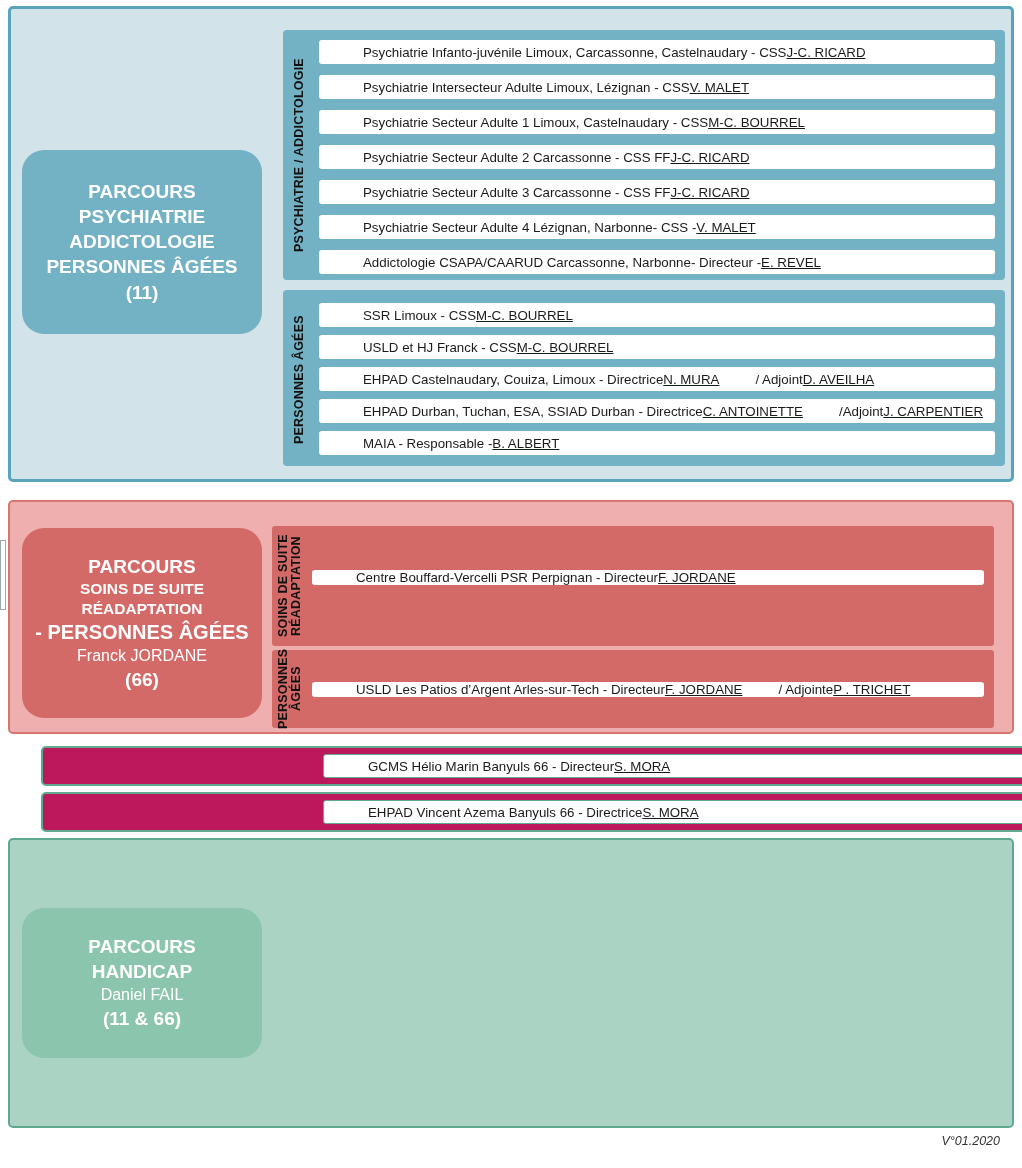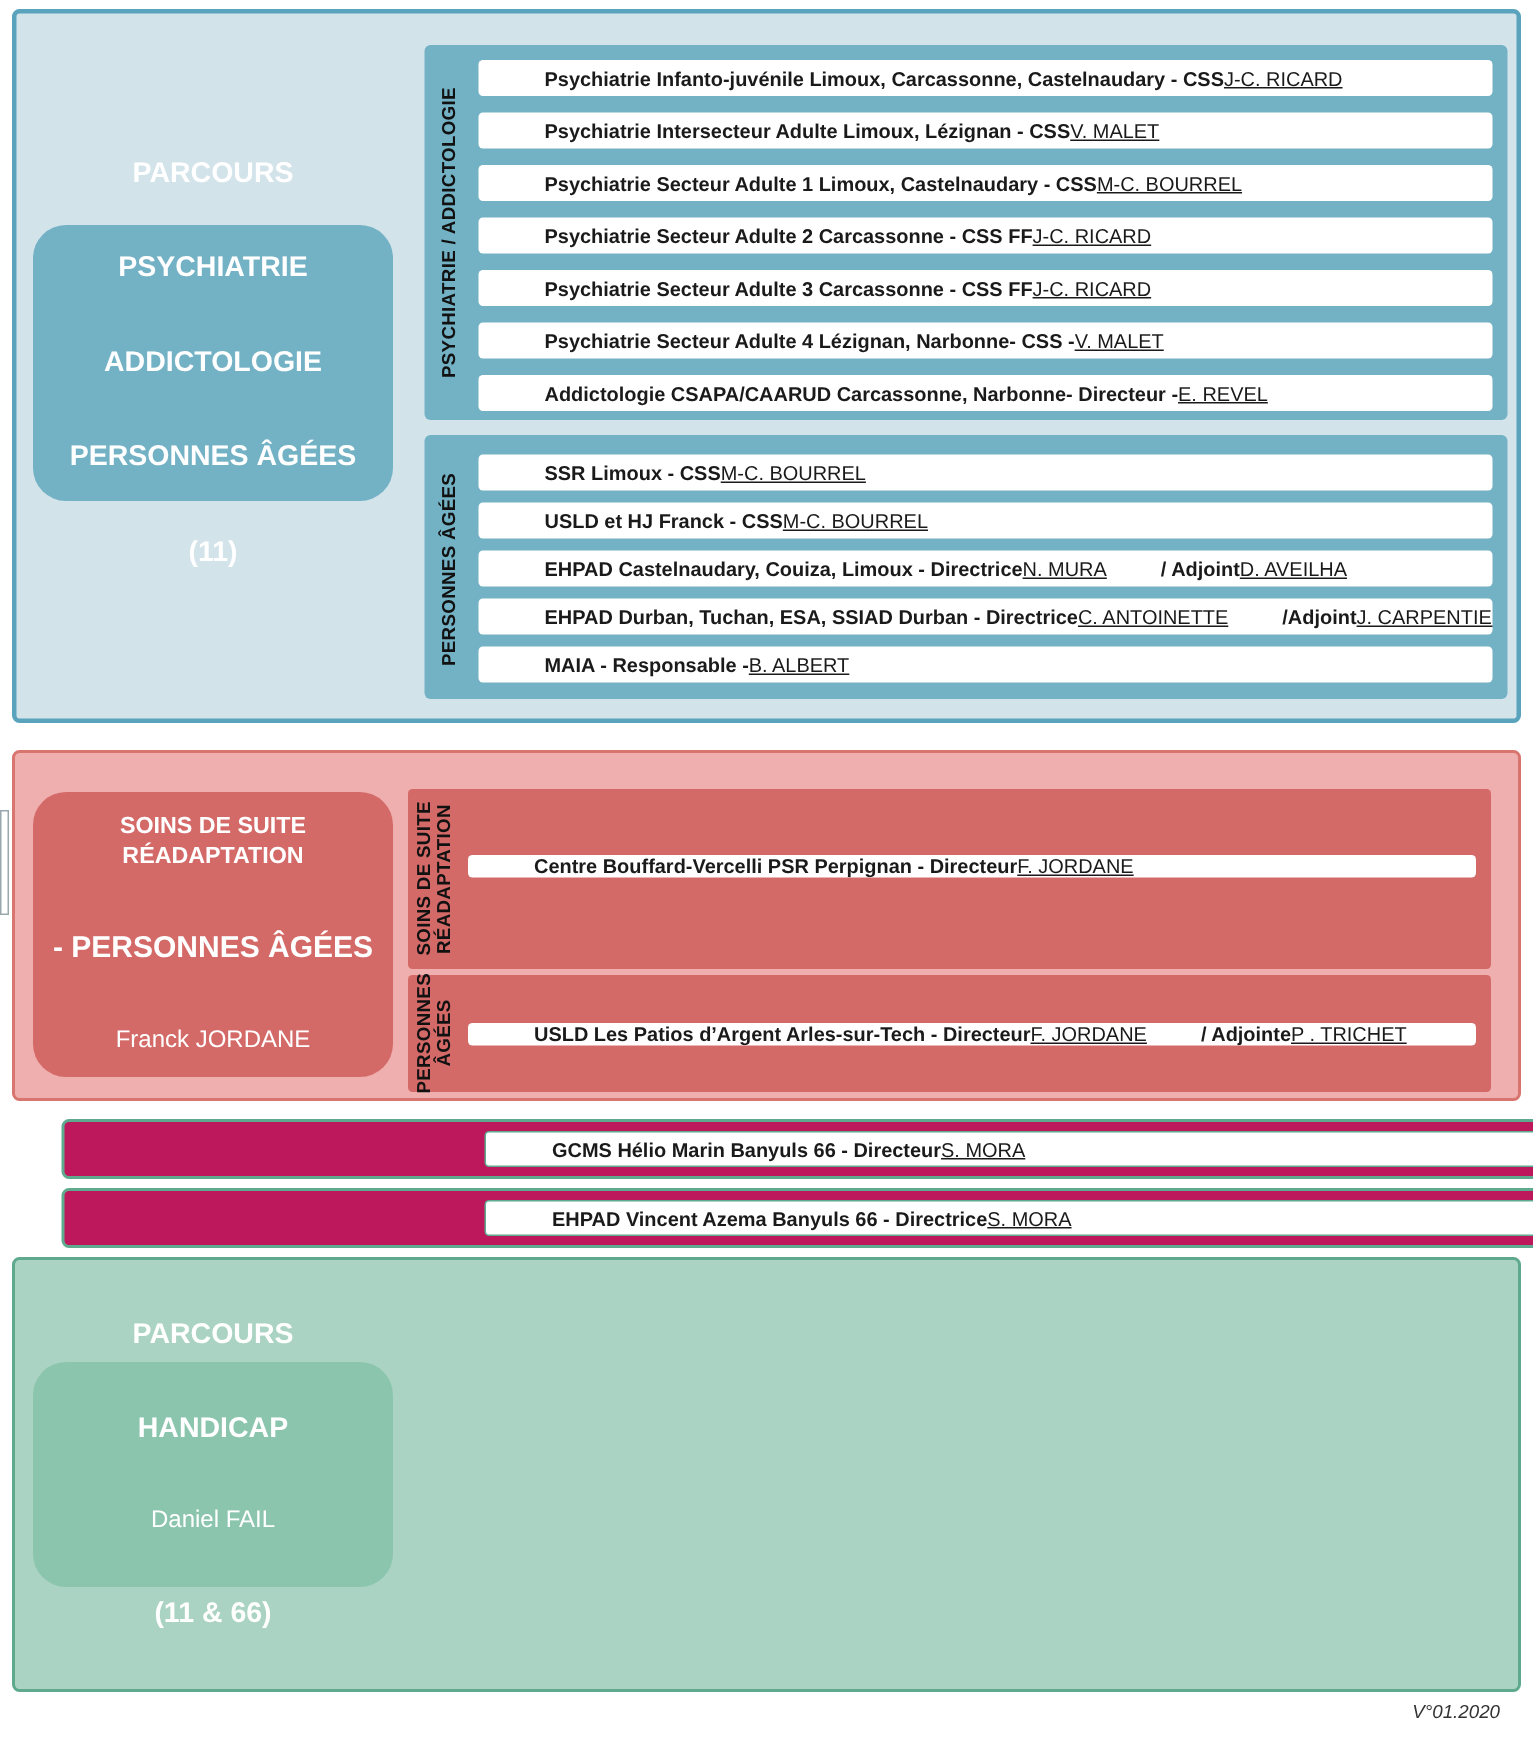--- a/index.html
+++ b/index.html
@@ -16,21 +16,21 @@
     background:#ffffff;
     border-radius:3px;
     box-sizing:border-box;
     display:flex;align-items:center;
     padding:0 8px;
     font-size:13.3px;
     color:#1a1a1a;
     white-space:nowrap;
     overflow:hidden;
   }
-  .pill b{font-weight:bold;padding-left:36px;}
+  .pill b{font-weight:normal;padding-left:36px;}
   .pill span.lt{font-weight:normal;text-decoration:underline;}
 
   
   .vlabel{
     writing-mode:vertical-rl;
     transform:rotate(180deg);
     font-weight:bold;
     font-size:12.5px;
     letter-spacing:.2px;
     color:#111;
@@ -40,21 +40,20 @@
   }
 
   
   .parcours-card{
     border-radius:22px;
     display:flex;flex-direction:column;
     align-items:center;justify-content:center;
     text-align:center;
     color:#ffffff;
     box-sizing:border-box;
-    gap:38px;
   }
   .parcours-card .l1{font-weight:bold;font-size:19px;line-height:1.32;}
   .parcours-card .l2{font-weight:bold;font-size:15.5px;line-height:1.3;}
   .parcours-card .l3{font-weight:normal;font-size:16px;line-height:1.35;}
   .parcours-card .l4{font-weight:bold;font-size:19px;line-height:1.35;}
 
   
   .blue-outer{
     position:absolute;left:8px;top:6px;width:1006px;height:476px;
     background:#d3e3ea;

